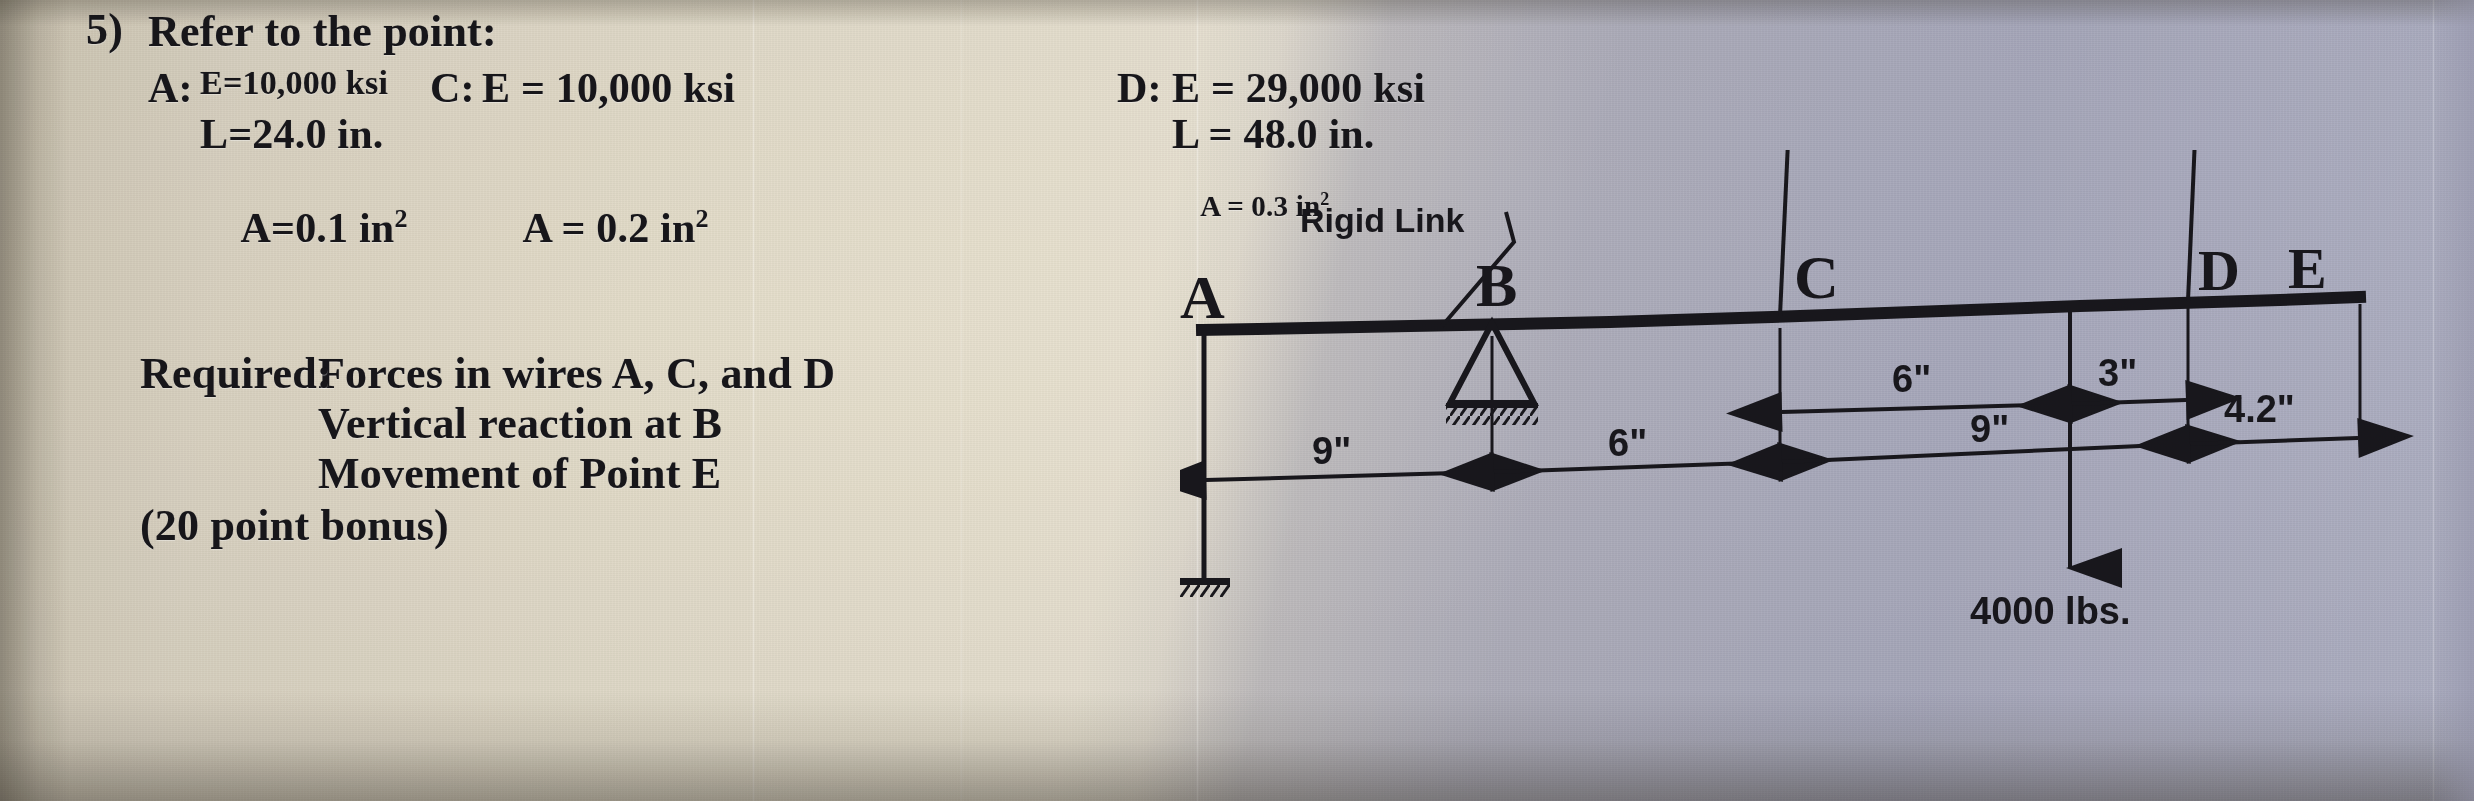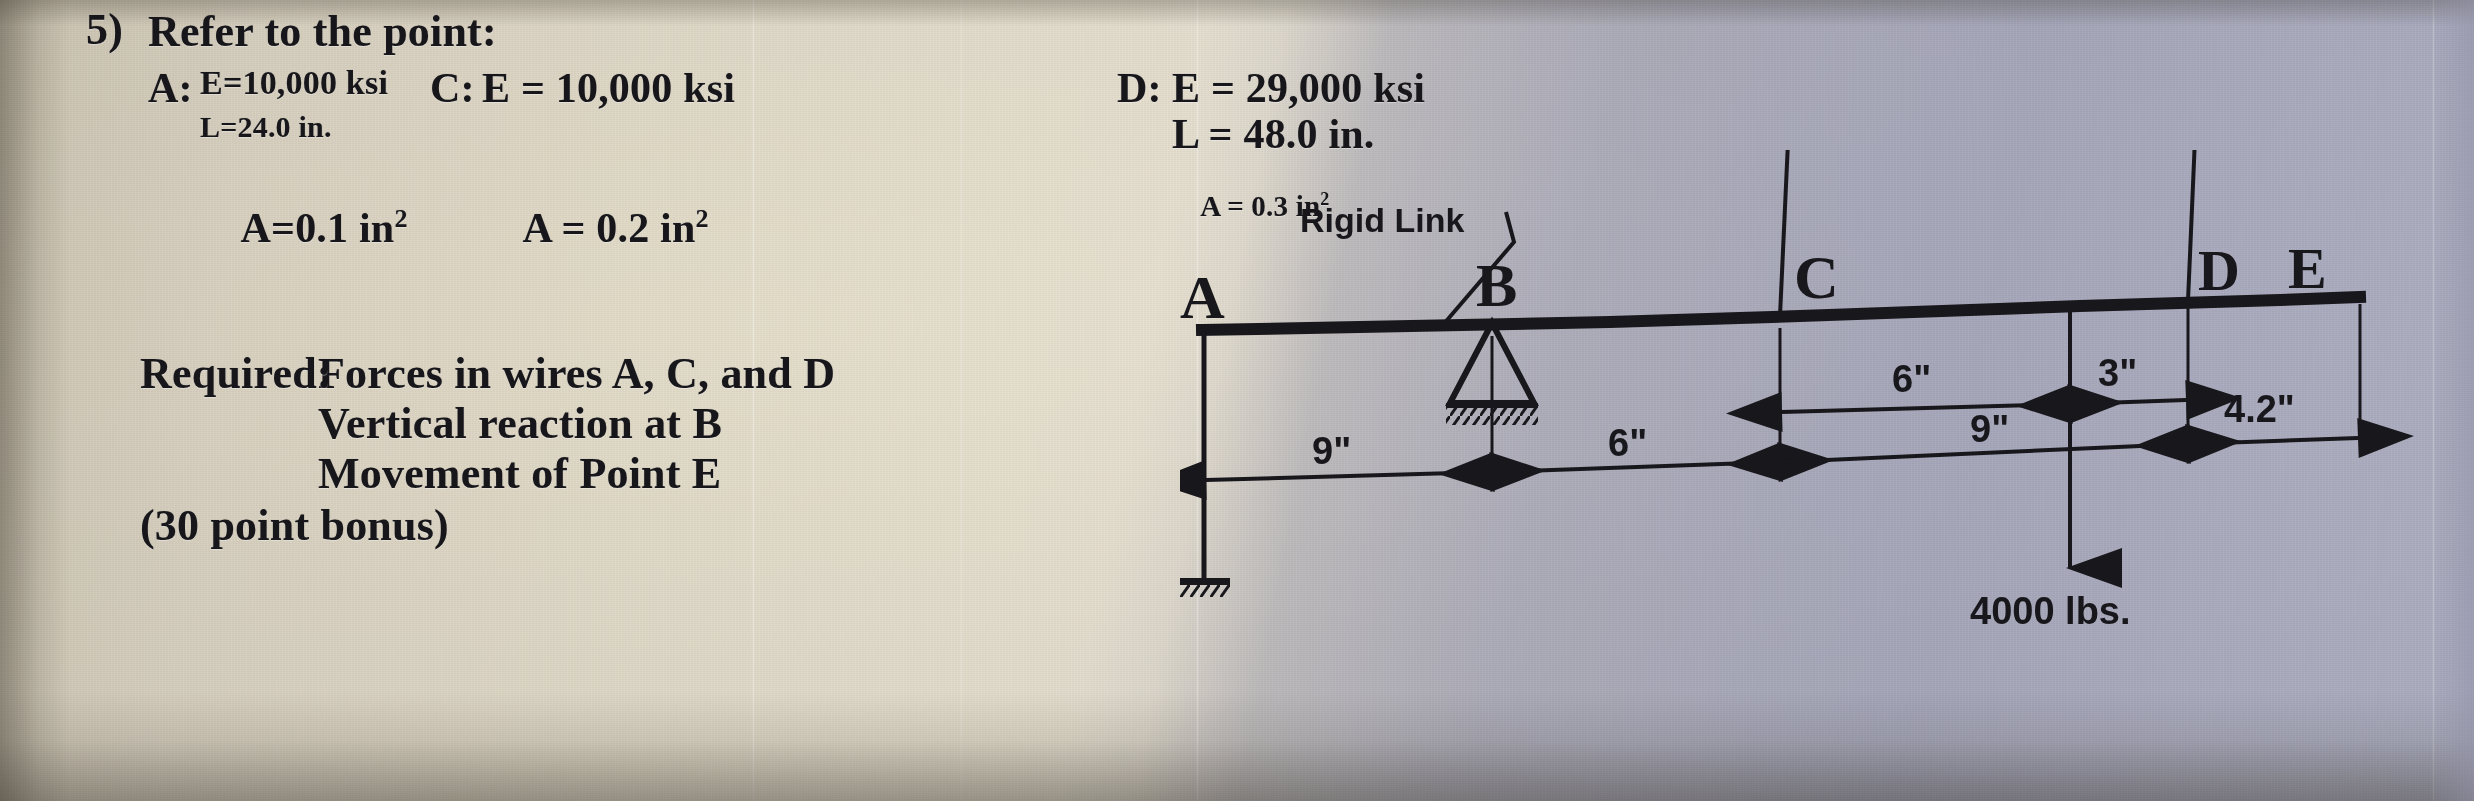--- a/index.html
+++ b/index.html
@@ -85,21 +85,21 @@
   <div class="edge-right"></div>
 </div>
 
 <div id="problem">
 
   <div class="ln" style="left:86px; top:4px; font-size:44px;">5)</div>
   <div class="ln" style="left:148px; top:6px; font-size:44px;">Refer to the point:</div>
 
   <div class="ln" style="left:148px; top:64px; font-size:42px;">A:</div>
   <div class="ln" style="left:200px; top:64px; font-size:34px;">E=10,000 ksi</div>
-  <div class="ln" style="left:200px; top:110px; font-size:30px;">L=24.0 in.</div>
+  <div class="ln" style="left:200px; top:110px; font-size:42px;">L=24.0 in.</div>
   <div class="ln" style="left:200px; top:156px; font-size:42px;">
     <span>A=0.1 in</span><span class="sup">2</span>
   </div>
 
   <div class="ln" style="left:430px; top:64px; font-size:42px;">C:</div>
   <div class="ln" style="left:482px; top:64px; font-size:42px;">E = 10,000 ksi</div>
   <div class="ln" style="left:482px; top:156px; font-size:42px;">
     <span>A = 0.2 in</span><span class="sup">2</span>
   </div>
 
@@ -107,21 +107,21 @@
   <div class="ln" style="left:1172px; top:64px; font-size:42px;">E = 29,000 ksi</div>
   <div class="ln" style="left:1172px; top:110px; font-size:42px;">L = 48.0 in.</div>
   <div class="ln" style="left:1172px; top:156px; font-size:29px;">
     <span>A = 0.3 in</span><span class="sup">2</span>
   </div>
 
   <div class="ln" style="left:318px; top:348px; font-size:44px;">Forces in wires A, C, and D</div>
   <div class="ln" style="left:140px; top:348px; font-size:44px;">Required:</div>
   <div class="ln" style="left:318px; top:398px; font-size:44px;">Vertical reaction at B</div>
   <div class="ln" style="left:318px; top:448px; font-size:44px;">Movement of Point E</div>
-  <div class="ln" style="left:140px; top:500px; font-size:44px;">(30 point bonus)</div>
+  <div class="ln" style="left:140px; top:500px; font-size:44px;">(20 point bonus)</div>
 </div>
 
 <div id="figure">
 <svg width="1294" height="651" viewBox="0 0 1294 651" xmlns="http://www.w3.org/2000/svg">
   <defs>
     <marker id="arrL" markerWidth="16" markerHeight="12" refX="14" refY="6" orient="auto">
       <path d="M14,1 L0,6 L14,11 z" fill="#18171c"></path>
     </marker>
     <marker id="arrR" markerWidth="16" markerHeight="12" refX="2" refY="6" orient="auto">
       <path d="M2,1 L16,6 L2,11 z" fill="#18171c"></path>

